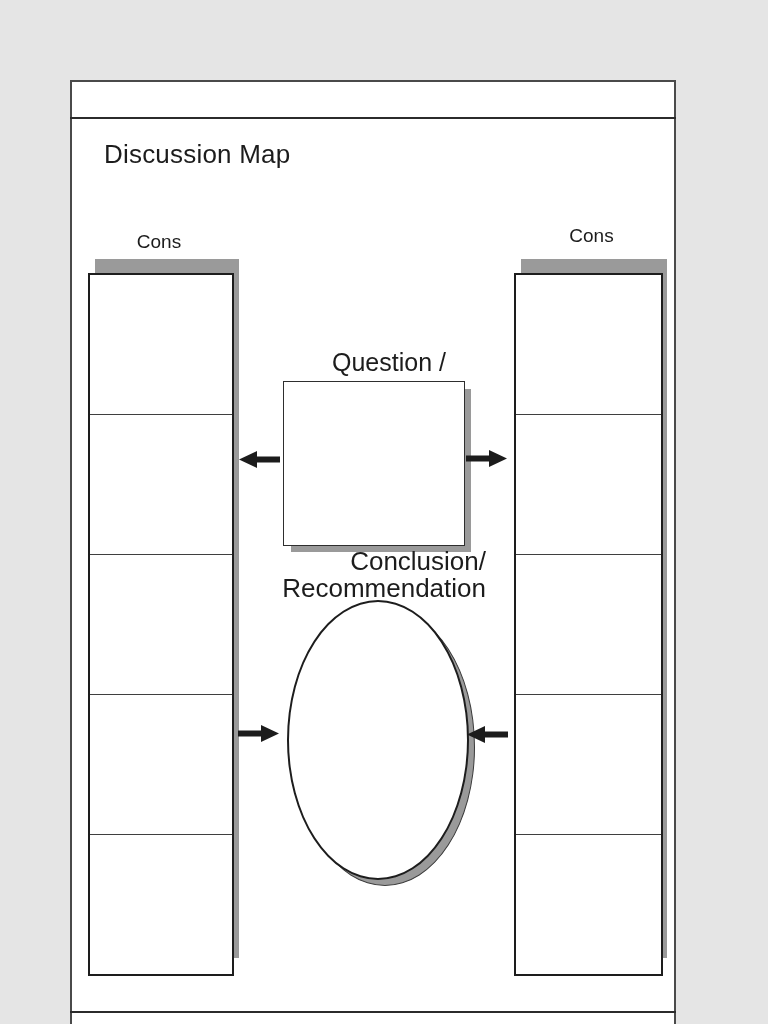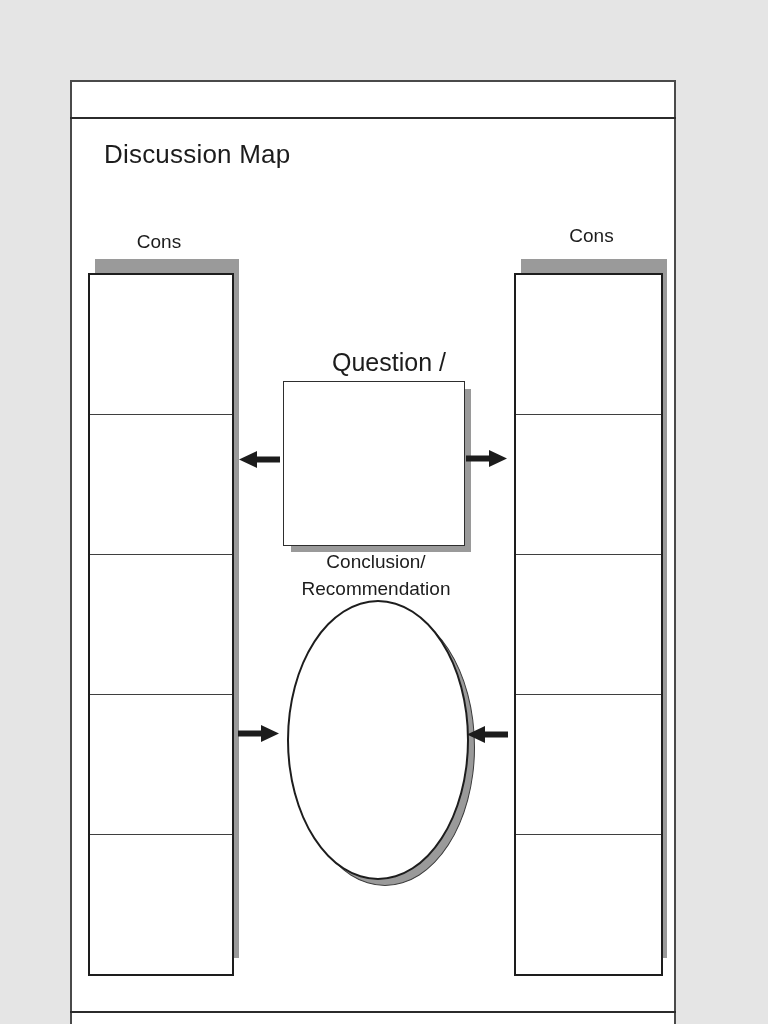--- a/index.html
+++ b/index.html
@@ -25,21 +25,21 @@
   
   .col-box{background:#ffffff;border:2px solid #1d1d1d;display:flex;flex-direction:column;}
   .pros-box{left:88px;top:273px;width:142px;height:699px;}
   .cons-box{left:514px;top:273px;width:145px;height:699px;}
   .cell{flex:1 1 0;}
   .cell + .cell{border-top:1px solid #3f3f3f;}
   
   .q-label{left:299px;top:348px;width:180px;font-size:25px;text-align:center;}
   .q-box{left:283px;top:381px;width:180px;height:163px;background:#ffffff;border:1px solid #2e2e2e;}
   
-  .c-label{left:266px;top:548px;width:220px;font-size:19px;line-height:27px;text-align:center;}
+  .c-label{left:266px;top:548px;width:220px;font-size:26px;line-height:27px;text-align:right;}
   .ellipse-shadow{left:295px;top:608px;width:178px;height:276px;border-radius:50%;background:#9a9a9a;border:1px solid #3a3a3a;}
   .ellipse{left:287px;top:600px;width:178px;height:276px;border-radius:50%;background:#ffffff;border:2px solid #1d1d1d;}
   
   .arrow{width:41px;height:19px;}
   .arrow svg{display:block;width:100%;height:100%;}
   .arrow polygon{fill:#1c1c1c;}
   .arrow-1{left:239px;top:450px;}
   .arrow-2{left:466px;top:449px;}
   .arrow-3{left:238px;top:724px;}
   .arrow-4{left:467px;top:725px;}

